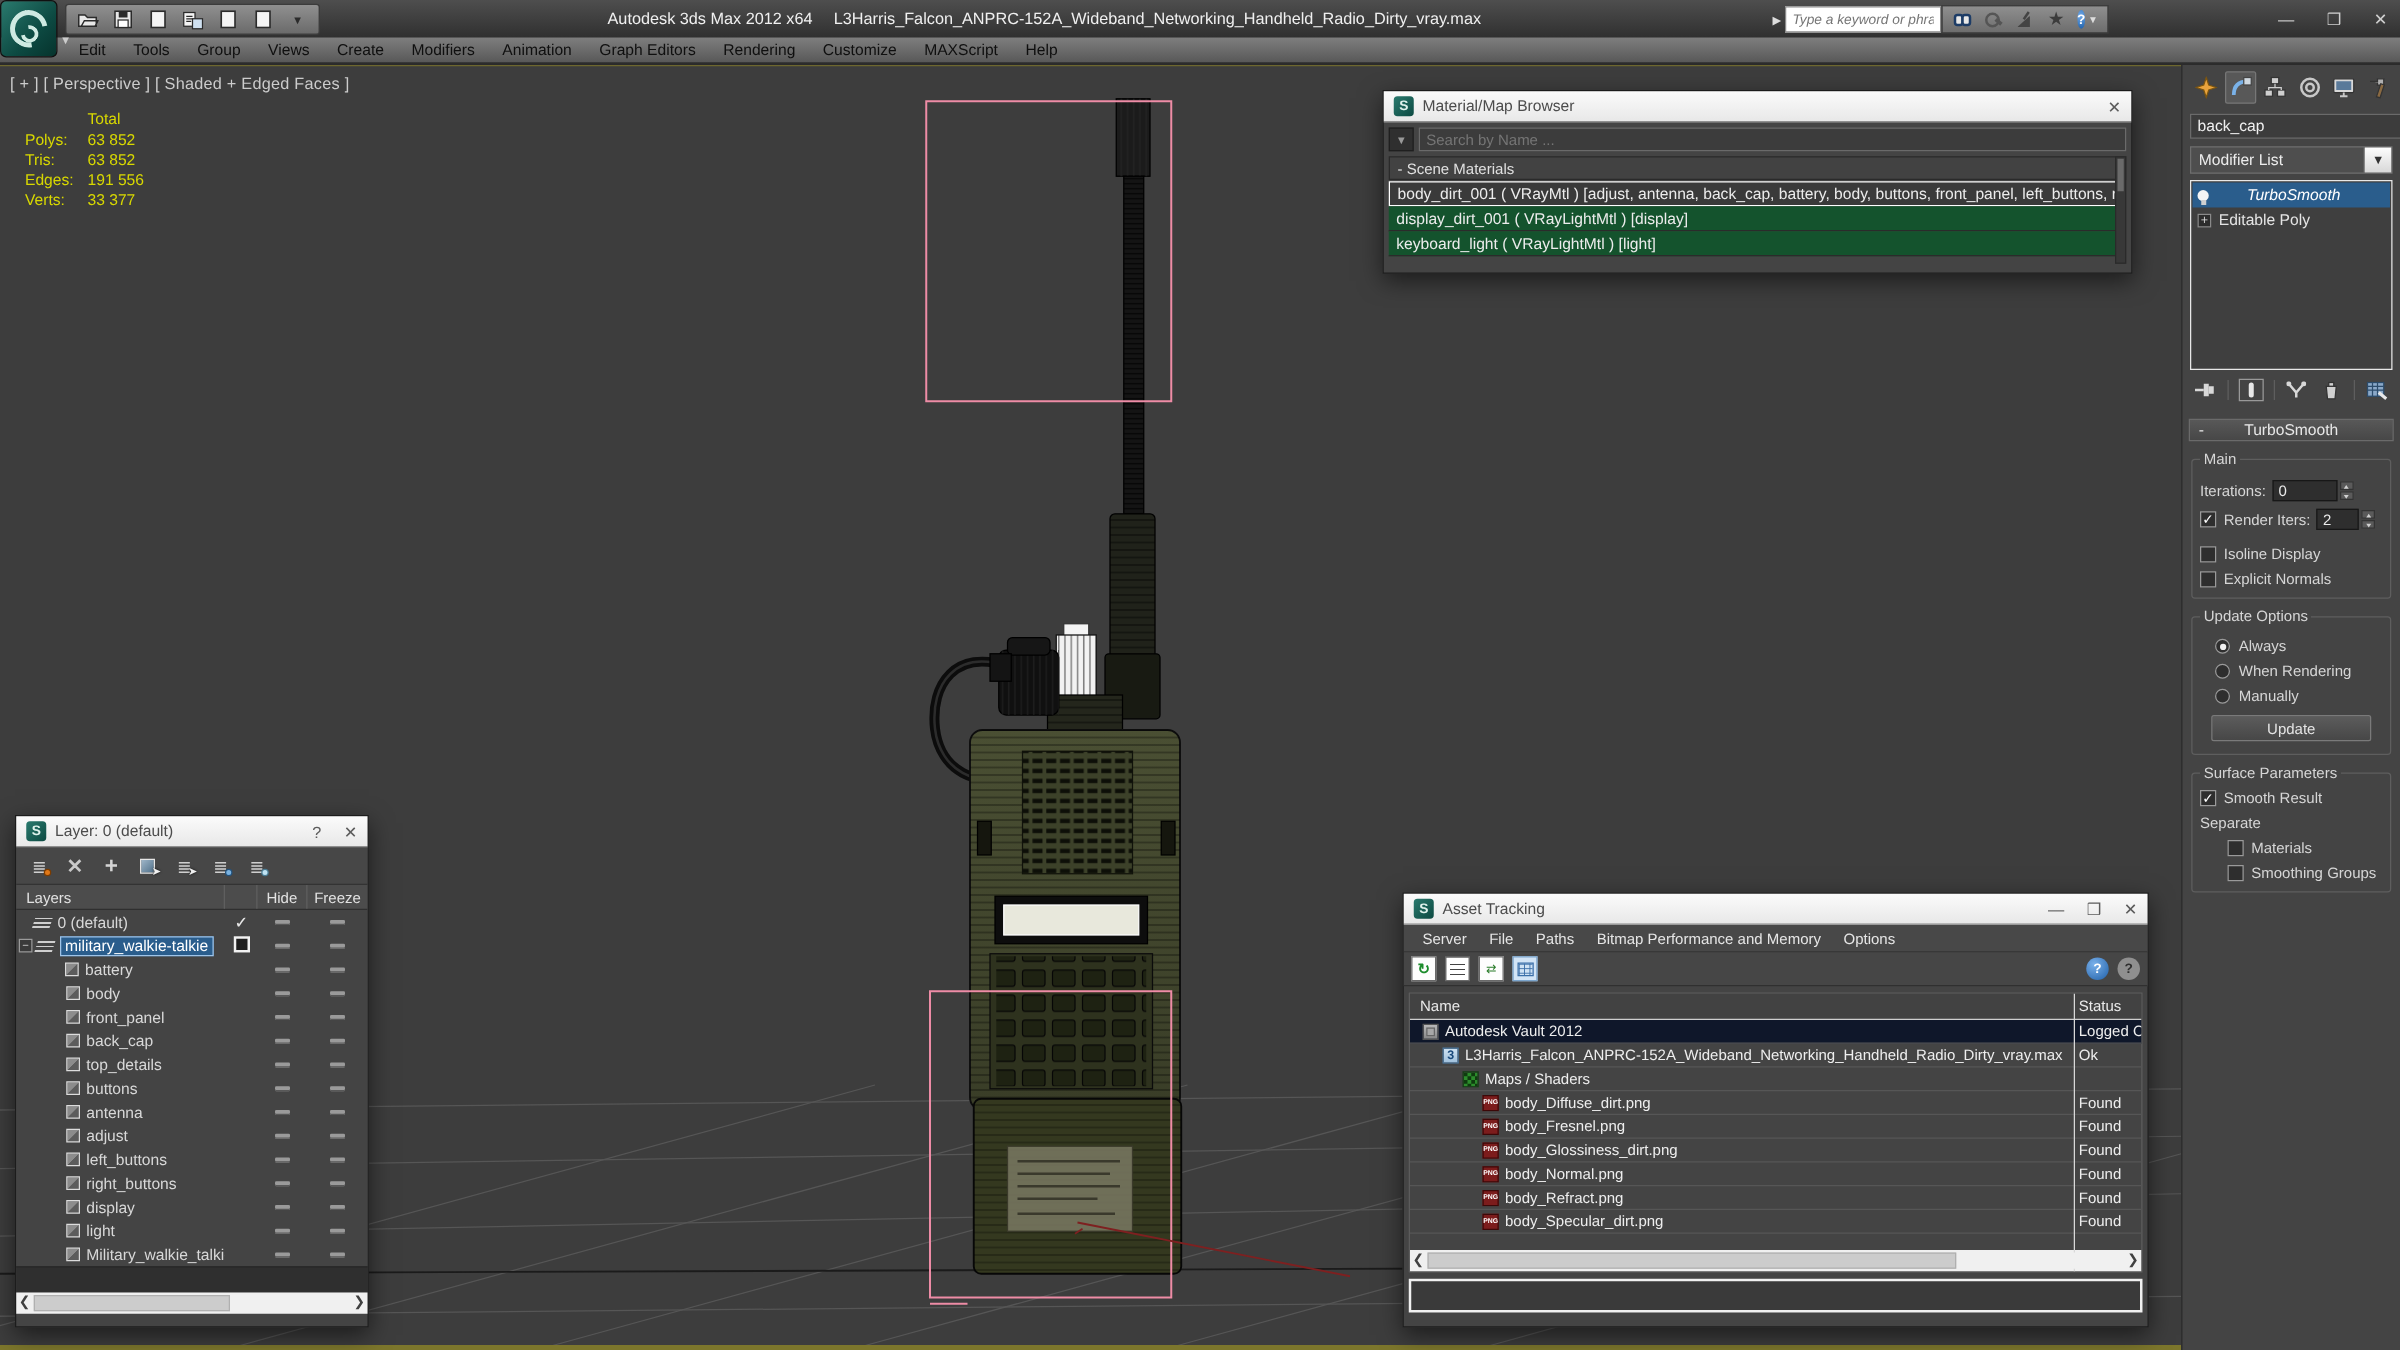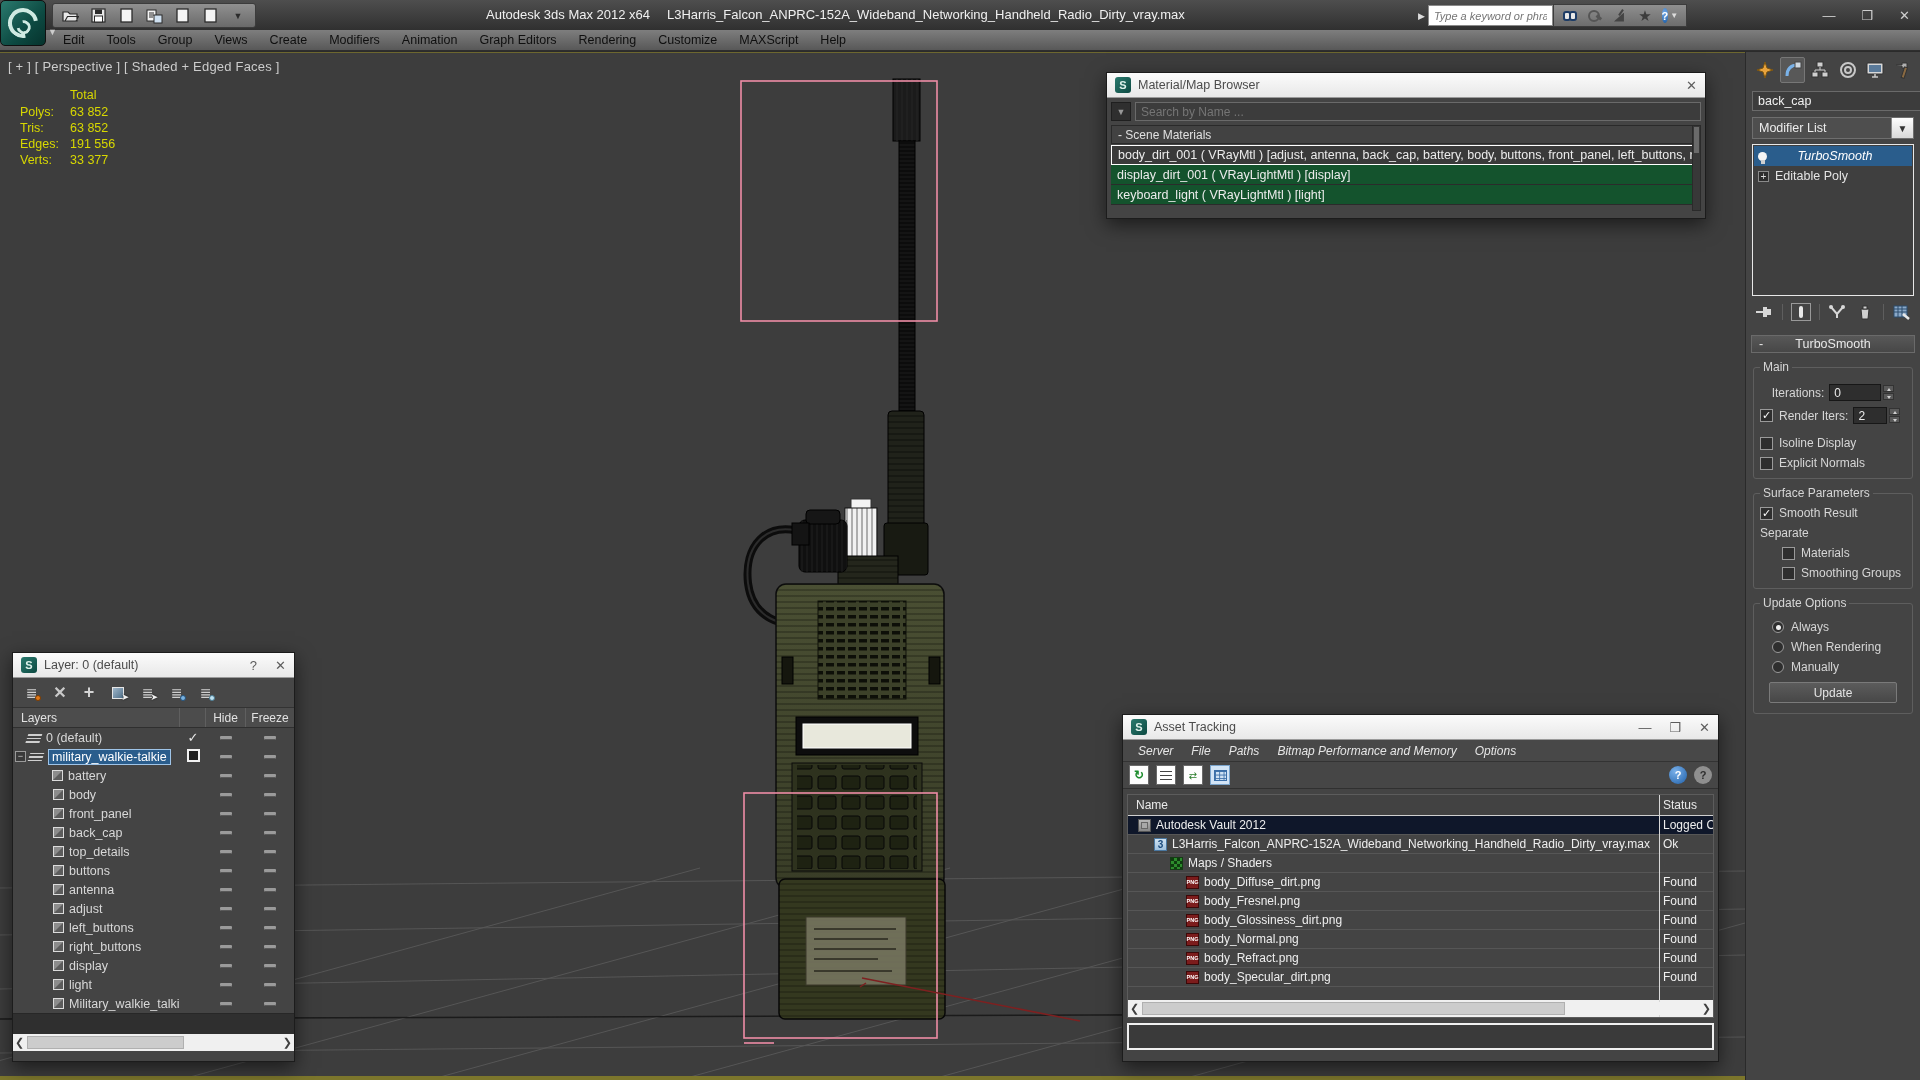--- a/index.html
+++ b/index.html
@@ -130,21 +130,21 @@
   .ldash i { width:12px; height:4px; background:#9a9a9a; border-radius:1px; box-shadow:inset 0 -1px 0 #585858; }
   #layer-blank { height:21px; background:#2f2f2f; border-top:1px solid #272727; }
   .hscroll { height:17px; background:#f0f0f0; display:flex; align-items:center; justify-content:space-between; padding:0 2px; }
   .hscroll .harrow { color:#404040; font-size:11px; line-height:11px; }
   .hscroll .htrack { flex:1; height:13px; margin:0 3px; background:#f0f0f0; position:relative; }
   .hscroll .hthumb { position:absolute; left:0; top:0; height:13px; background:#cccccc; border:1px solid #b0b0b0; }
 
   
   #assetdlg { left:1122px; top:714px; width:597px; height:348px; }
   #at-menus { height:22px; display:flex; align-items:center; gap:4px; padding:0 8px; background:#484848; color:#e6e6e6; border-bottom:1px solid #333; }
-  #at-menus .mitem { padding:0 7px;font-style:italic; }
+  #at-menus .mitem { padding:0 7px; }
   #at-toolbar { height:27px; display:flex; align-items:center; gap:7px; padding:0 6px; background:#464646; border-bottom:1px solid #303030; }
   .at-tool { width:20px; height:20px; background:#fdfdfd; border:1px solid #6a6a6a; display:flex; align-items:center; justify-content:center; font-size:12px; }
   .at-tool.refresh { color:#1c8c2c; font-weight:bold; }
   .at-tool.listi { background:linear-gradient(#fff 20%, #fff); color:#333; }
   .listi i { width:12px; height:12px; background:linear-gradient(transparent 2px,#444 2px,#444 3px,transparent 3px,transparent 6px,#444 6px,#444 7px,transparent 7px,transparent 10px,#444 10px,#444 11px,transparent 11px); }
   .at-tool.hier { color:#2a7c2a; font-size:10px; }
   .at-tool.grid { border:1px solid #7aa4cc; background:#d2e4f6; }
   .grid i { width:13px; height:11px; background:
      linear-gradient(90deg,#3a6ea8 1px,transparent 1px) 0 0/4.3px 100%,
      linear-gradient(#3a6ea8 1px,transparent 1px) 0 0/100% 3.6px, #cfe2f4; border:1px solid #3a6ea8; }
@@ -977,21 +977,21 @@
   </div>
 
   <div id="rollout">
     <div id="ro-header">
       <span class="minus">-</span>
       <span class="rtitle">TurboSmooth</span>
     </div>
 
     <fieldset>
       <legend>Main</legend>
-      <div class="frow" style="justify-content:center;">
+      <div class="frow" style="justify-content:flex-start;">
         <span class="flabel">Iterations:</span>
         <span class="spin">
           <span class="spinval">0</span>
           <span class="spinarrows">
               <i class="up"></i>
               <i class="dn"></i>
             </span>
         </span>
       </div>
       <div class="frow">
@@ -1006,49 +1006,49 @@
         </span>
       </div>
       <div class="frow" style="margin-top:12px;">
         <span class="cbx"></span>
         <span>Isoline Display</span>
       </div>
       <div class="frow">
         <span class="cbx"></span>
         <span>Explicit Normals</span>
       </div>
+    </fieldset>
+
+    <fieldset>
+      <legend>Update Options</legend>
+      <div class="frow" style="margin-left:12px;">
+        <span class="rdo on"></span>
+        <span>Always</span>
+      </div>
+      <div class="frow" style="margin-left:12px;">
+        <span class="rdo"></span>
+        <span>When Rendering</span>
+      </div>
+      <div class="frow" style="margin-left:12px;">
+        <span class="rdo"></span>
+        <span>Manually</span>
+      </div>
+      <button id="btn-update">Update</button>
     </fieldset>
 
     <fieldset>
       <legend>Surface Parameters</legend>
       <div class="frow" style="margin-top:2px;">
         <span class="cbx checked"></span>
         <span>Smooth Result</span>
       </div>
       <div class="frow">Separate</div>
       <div class="frow indent-sep">
         <span class="cbx"></span>
         <span>Materials</span>
       </div>
       <div class="frow indent-sep">
         <span class="cbx"></span>
         <span>Smoothing Groups</span>
       </div>
     </fieldset>
-
-    <fieldset>
-      <legend>Update Options</legend>
-      <div class="frow" style="margin-left:12px;">
-        <span class="rdo on"></span>
-        <span>Always</span>
-      </div>
-      <div class="frow" style="margin-left:12px;">
-        <span class="rdo"></span>
-        <span>When Rendering</span>
-      </div>
-      <div class="frow" style="margin-left:12px;">
-        <span class="rdo"></span>
-        <span>Manually</span>
-      </div>
-      <button id="btn-update">Update</button>
-    </fieldset>
   </div>
 </div>
 
 </body></html>

